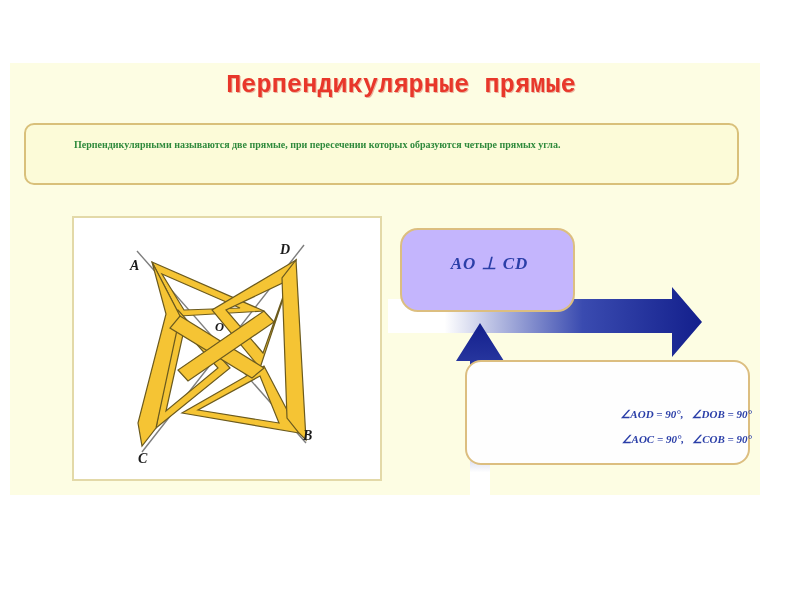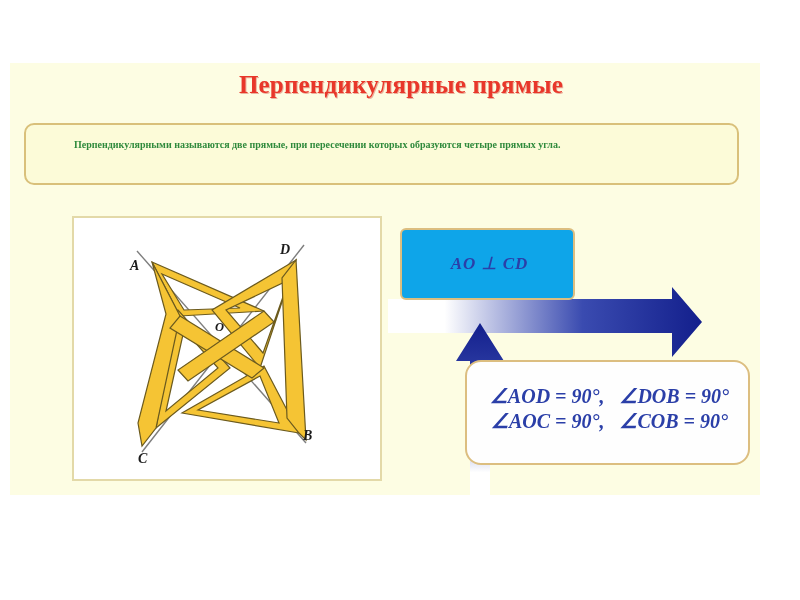--- a/index.html
+++ b/index.html
@@ -7,21 +7,21 @@
     width:800px;height:600px;background:#ffffff;
     font-family:"Liberation Sans",sans-serif;overflow:hidden;
   }
   #slide{
     position:absolute;left:10px;top:63px;width:750px;height:432px;
     background:#fdfde3;
   }
   
   #title{
     position:absolute;left:0;top:8px;width:782px;text-align:center;
-    font-family:Liberation Serif, serif;
+    font-family:Liberation Mono, monospace;
     font-weight:bold;font-size:25px;color:#e8372a;
     letter-spacing:0.2px;
     text-shadow:1px 1px 0 rgba(200,40,30,.35);
   }
   
   #def-box{
     position:absolute;left:14px;top:60px;width:715px;height:62px;
     background:#fcfbd8;border:2px solid #d9c07a;border-radius:10px;
     box-sizing:border-box;
   }
@@ -37,38 +37,38 @@
     box-shadow:0 0 0 2px #fdfde3;
   }
   #fig-svg{position:absolute;left:0;top:0;width:100%;height:100%;}
   .vx-label{
     font-family:"Liberation Serif",serif;font-style:italic;font-weight:bold;
     font-size:14px;fill:#1b1b1b;
   }
   .vx-label.small{font-size:12.5px;}
   
   #perp-box{
-    position:absolute;left:390px;top:165px;width:175px;height:72px;
-    background:#0ea5e9;border:2px solid #dcbe80;border-radius:6px;
+    position:absolute;left:390px;top:165px;width:175px;height:84px;
+    background:#c4b5fd;border:2px solid #dcbe80;border-radius:18px;
     box-sizing:border-box;z-index:3;
   }
   #perp-text{
     position:absolute;left:0;top:23px;width:175px;text-align:center;
     font-family:"Liberation Serif",serif;font-style:italic;font-weight:bold;
     font-size:17px;color:#2b3fa8;letter-spacing:1px;
   }
   #angles-box{
     position:absolute;left:455px;top:297px;width:285px;height:105px;
     background:#fefefe;border:2px solid #dcbe80;border-radius:16px;
     box-sizing:border-box;z-index:3;
   }
   #angles-text{
-    position:absolute;left:0;top:22px;width:285px;text-align:center;
+    position:absolute;left:0;top:40px;width:285px;text-align:right;
     font-family:"Liberation Serif",serif;font-style:italic;font-weight:bold;
-    font-size:20px;line-height:25px;color:#2b3fa8;white-space:pre;
+    font-size:11px;line-height:25px;color:#2b3fa8;white-space:pre;
   }
   
   #arrow-down-svg{
     position:absolute;left:370px;top:218px;width:330px;height:100px;z-index:2;
   }
   #arrow-up-svg{
     position:absolute;left:440px;top:250px;width:60px;height:215px;z-index:2;
   }
 </style>
 </head>

